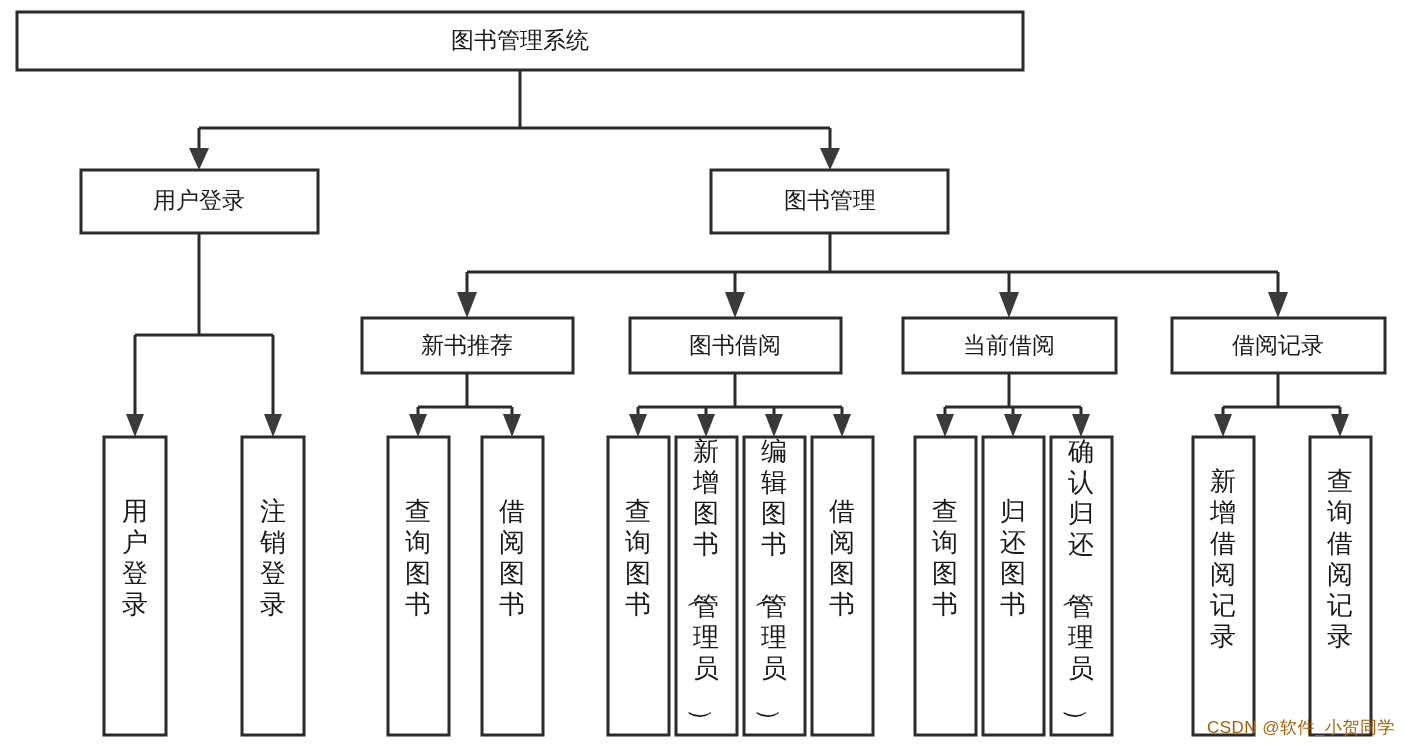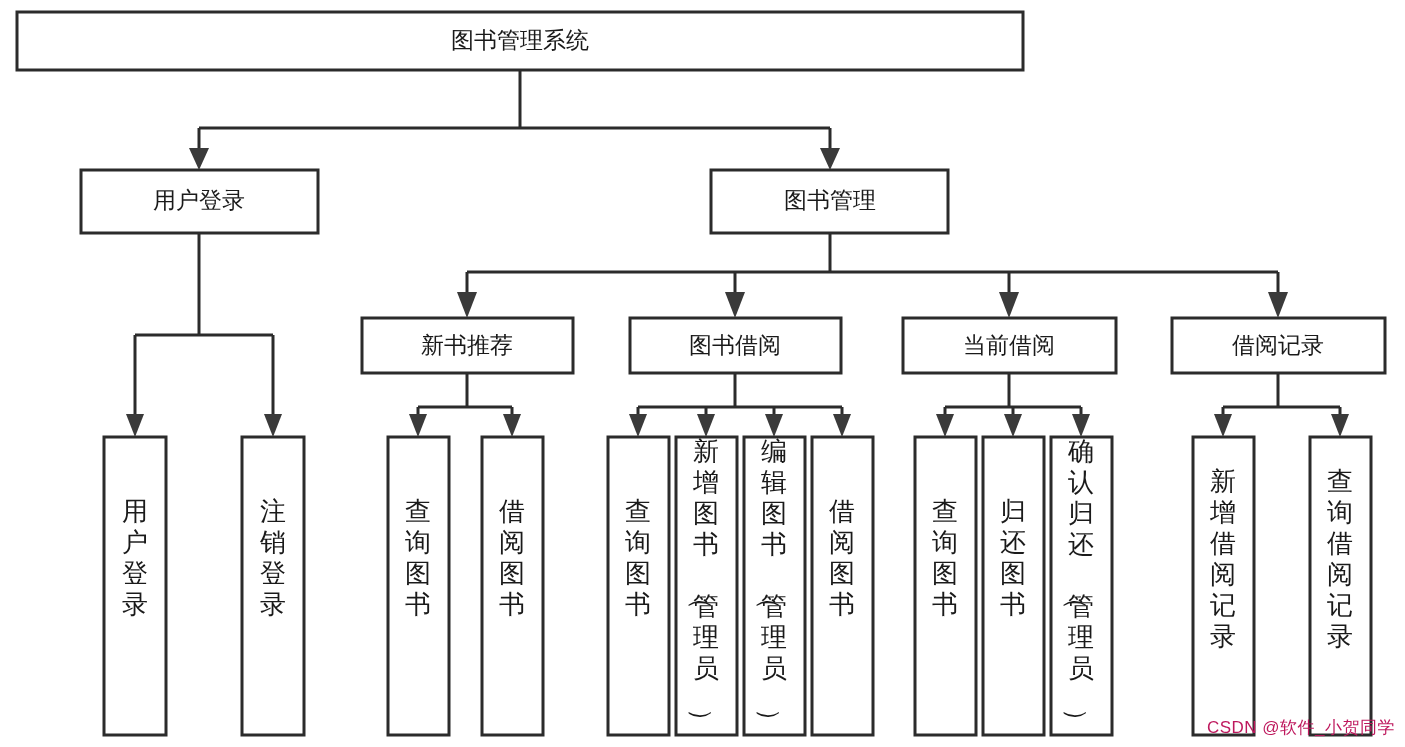--- a/index.html
+++ b/index.html
@@ -52,21 +52,21 @@
     font-size: 26px;
     fill: #1a1a1a;
     text-anchor: middle;
   }
   .watermark {
     position: absolute;
     right: 10px;
     bottom: 8px;
     font-family: "Liberation Sans", "DejaVu Sans", sans-serif;
     font-size: 17px;
-    color: #be185d;
+    color: #a16207;
     letter-spacing: 0.5px;
     white-space: nowrap;
     user-select: none;
     margin-left: 20px;
   }
 </style>
 </head>
 <body>
 
 <div id="diagram-root">

